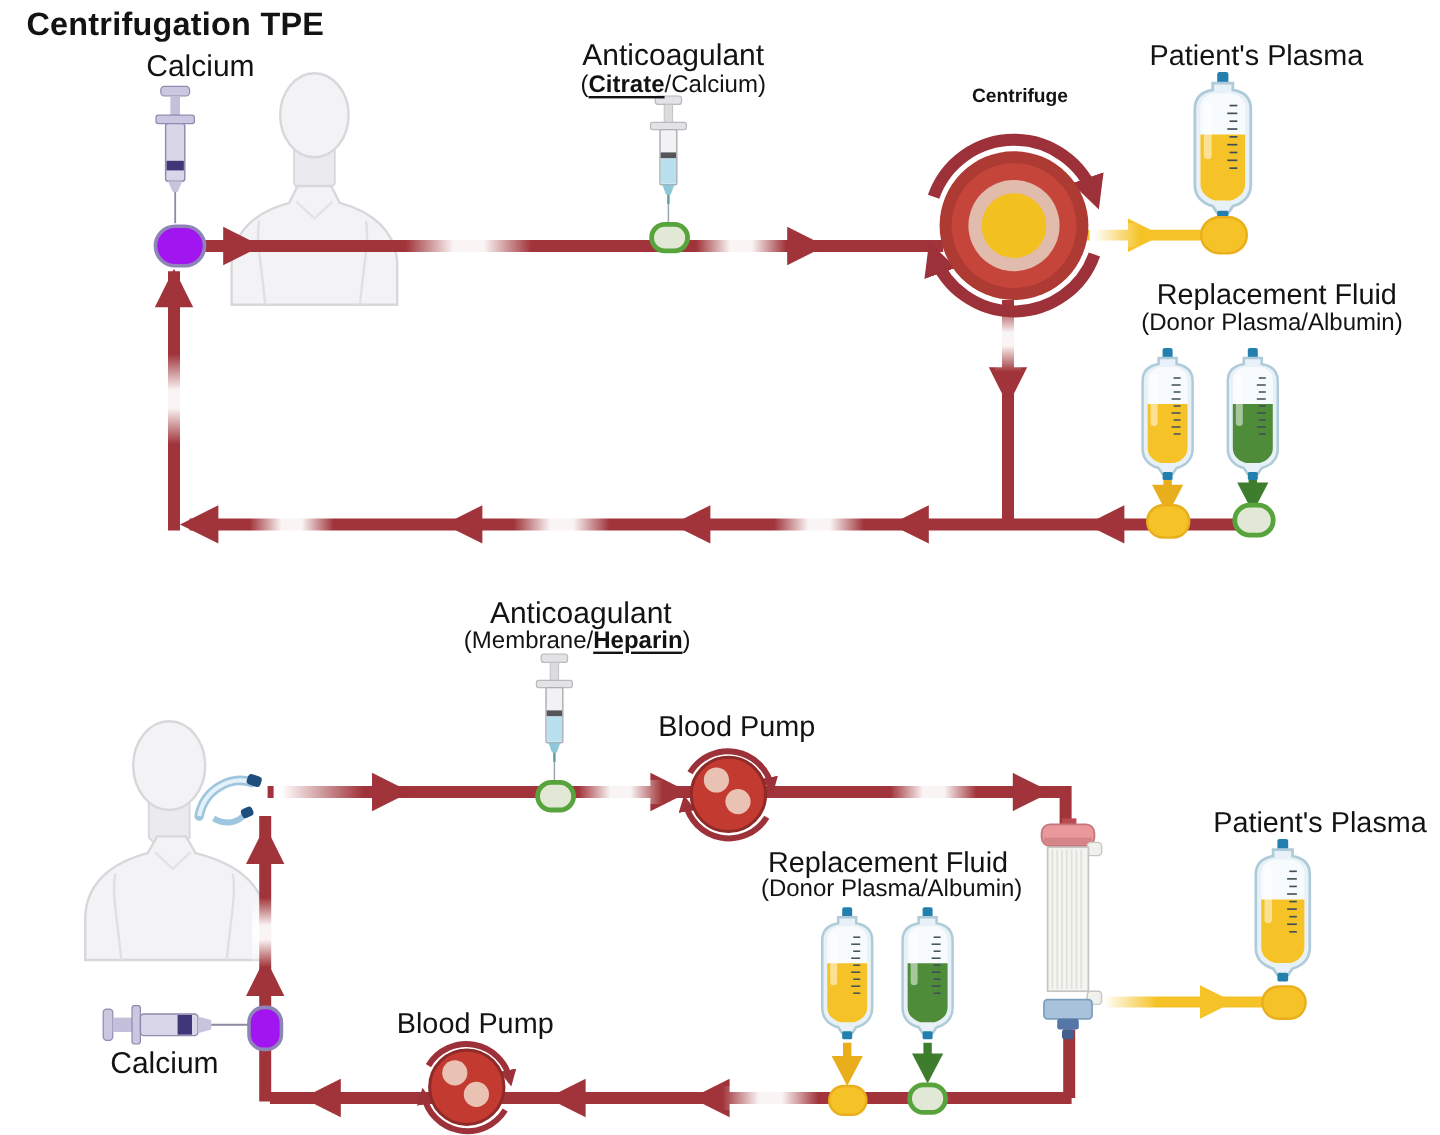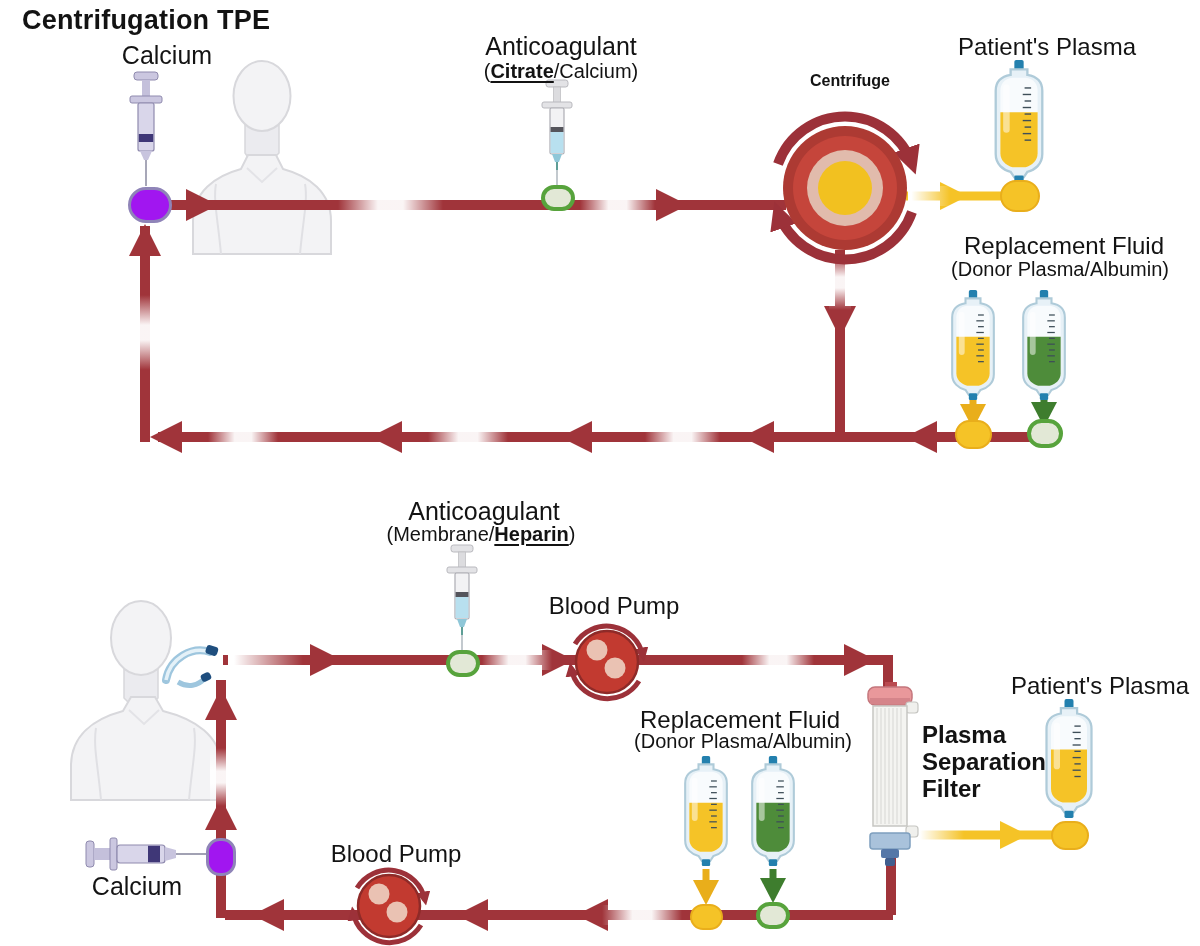--- a/index.html
+++ b/index.html
@@ -283,22 +283,17 @@
   <div class="lbl ctr bold" style="left:850px;top:72px;font-size:16px">Centrifuge</div>
   <div class="lbl ctr" style="left:1047px;top:34px">Patient's Plasma</div>
   <div class="lbl ctr" style="left:1064px;top:233px">Replacement Fluid</div>
   <div class="lbl ctr sub" style="left:1060px;top:259px">(Donor Plasma/Albumin)</div>
 
   <div class="lbl ctr" style="left:484px;top:498px;font-size:25px">Anticoagulant</div>
   <div class="lbl ctr sub" style="left:481px;top:524px"><span>(Membrane/</span><span class="emph">Heparin</span><span>)</span></div>
   <div class="lbl ctr" style="left:614px;top:593px">Blood Pump</div>
   <div class="lbl ctr" style="left:740px;top:707px">Replacement Fluid</div>
   <div class="lbl ctr sub" style="left:743px;top:731px">(Donor Plasma/Albumin)</div>
-  <div class="filterlbl abs" style="left:922px;top:721px">
-    <span style="display:block">Plasma</span>
-    <span style="display:block">Separation</span>
-    <span style="display:block">Filter</span>
-  </div>
   <div class="lbl ctr" style="left:1100px;top:673px">Patient's Plasma</div>
   <div class="lbl ctr" style="left:396px;top:841px">Blood Pump</div>
   <div class="lbl ctr" style="left:137px;top:873px;font-size:25px">Calcium</div>
 
 </div>
 
 </body></html>

